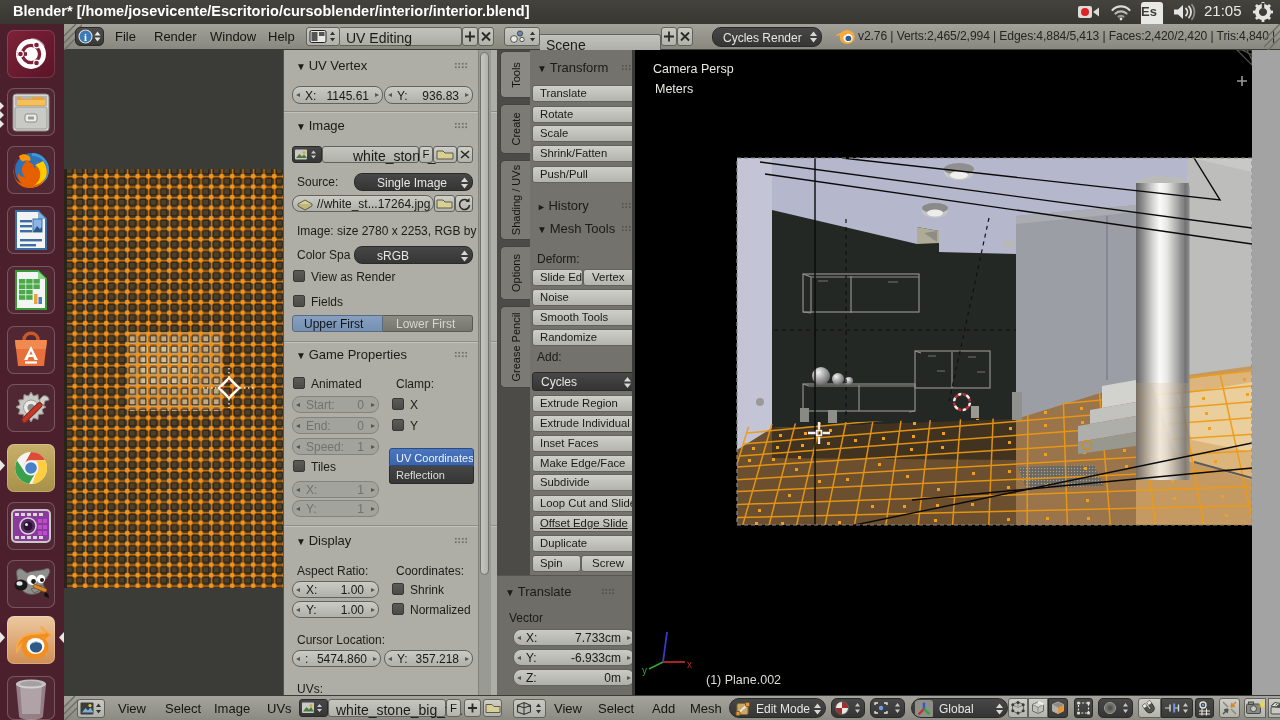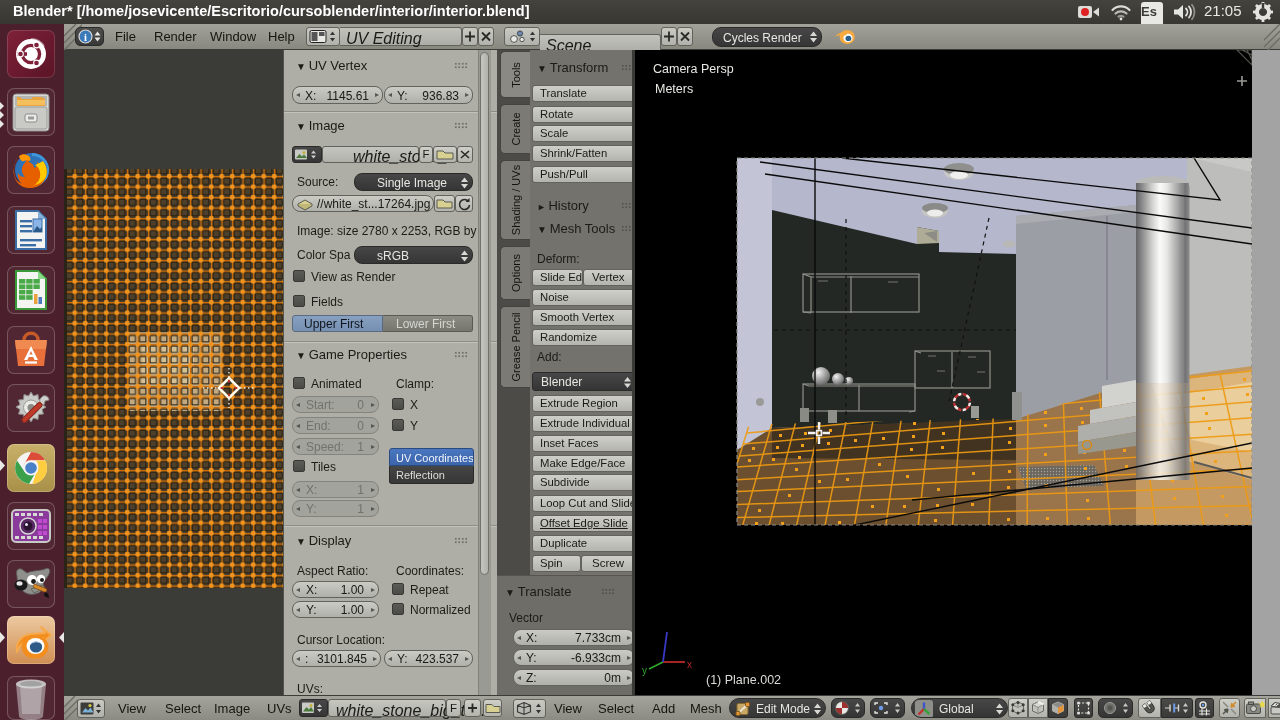--- a/index.html
+++ b/index.html
@@ -7,21 +7,21 @@
 
 #topbar { left:0; top:0; width:1280px; height:24px; background:linear-gradient(#44433e,#383732); color:#fff; }
 #topbar .title { position:absolute; left:13px; top:3px; font-size:14.5px; font-weight:bold; letter-spacing:0px; }
 
 #launcher { left:0; top:24px; width:64px; height:696px; background:#4b1f2c; }
 .tile { position:absolute; left:7px; width:48px; height:48px; border-radius:7px; box-shadow:inset 0 0 0 1px rgba(255,255,255,.22); background:rgba(255,255,255,.04);}
 
 #infoheader { left:64px; top:24px; width:1216px; height:26px; background:linear-gradient(#a2a29a,#88887f); border-bottom:1px solid #3c3c38; color:#111; }
 .menu { position:absolute; top:5px; font-size:13px; color:#151511; white-space:nowrap; }
 
-.bfield { position:absolute; background:linear-gradient(#c9c9c3,#b2b2ac); border:1px solid #62625c; border-radius:3px; font-size:16px; color:#1a1a16;font-style:italic; }
+.bfield { position:absolute; background:linear-gradient(#c9c9c3,#b2b2ac); border:1px solid #62625c; border-radius:3px; font-size:14px; color:#1a1a16; }
 .bdark { position:absolute; background:linear-gradient(#474747,#353535); border:1px solid #2a2a28; border-radius:3px; font-size:12px; color:#e6e6e2; white-space:nowrap; overflow:hidden; }
 .updn { position:absolute; right:3px; top:2px; width:9px; height:14px; }
 
 #uvcanvas { left:64px; top:50px; width:219px; height:645px; background:#3b3b37; overflow:hidden; }
 
 #npanel { left:283px; top:50px; width:214px; height:645px; background:#aeaea6; border-left:1px solid #55554f; overflow:hidden; font-size:12px; color:#1c1c18;}
 
 #tshelf { left:497px; top:50px; width:163px; height:645px; background:#73726d; overflow:hidden; font-size:12px; color:#1c1c18; }
 
 #vport { left:632px; top:50px; width:736px; height:645px; background:#a3a3a3; }
@@ -345,20 +345,21 @@
           <path d="M1 6 l3.5-4.5 3.5 4.5z" fill="#d8d8d4"></path>
           <path d="M1 8 l3.5 4.5 3.5-4.5z" fill="#d8d8d4"></path>
         </svg>
       </div>
  <svg class="abs" style="left:771px;top:5px" width="20" height="16" viewBox="0 0 20 16">
         <ellipse cx="12.2" cy="8" rx="7.6" ry="7" fill="#f8a93d"></ellipse>
         <ellipse cx="13" cy="9" rx="4.6" ry="4.2" fill="#fff"></ellipse>
         <ellipse cx="13.4" cy="9.4" rx="2.9" ry="2.7" fill="#2b5f8a"></ellipse>
         <path d="M0 7.5 C3 3.5 8 2.5 12 3.5 L11.2 6.5 C7 5.8 3 6.5 0 7.5z" fill="#f8a93d"></path>
       </svg>
+ <div class="menu" style="left:794px;color:#262622;font-size:12.1px;letter-spacing:-0.1px;">v2.76 | Verts:2,465/2,994 | Edges:4,884/5,413 | Faces:2,420/2,420 | Tris:4,840 |</div>
  <svg class="abs" style="right:0;top:0" width="16" height="26">
         <path d="M16 0 L-10 26 M16 7 L-3 26 M16 14 L4 26" stroke="#6e6e66" stroke-width="1.5" fill="none"></path>
       </svg>
 </div>
 <div class="abs" id="uvcanvas">
 <svg width="219" height="645">
  <defs>
   <pattern id="uvgrid" width="10.5" height="10.5" patternUnits="userSpaceOnUse">
     <path d="M0 .5 H10.5 M.5 0 V10.5" stroke="#c86c0b" stroke-width="2.2"></path>
     <rect x="2.1" y="2.1" width="6.3" height="6.3" fill="none" stroke="#241c0e" stroke-width="1"></rect>
@@ -494,35 +495,35 @@
  <div class="abs" style="left:0px;top:475px;width:214px;height:1px;background:#8e8e88;box-shadow:0 1px 0 #c2c2bc;"></div>
  <div class="phead" style="left:12px;top:483px;">Display</div>
       <div class="dots" style="left:170px;top:487px;"></div>
  <div class="lbl" style="left:13px;top:514px;">Aspect Ratio:</div>
  <div class="lbl" style="left:112px;top:514px;">Coordinates:</div>
  <div class="num arrL arrR" style="left:8px;top:531px;width:87px;height:17px;">
         <span style="position:absolute;left:13px;top:1px;">X:</span>
         <span style="position:absolute;right:14px;top:1px;">1.00</span>
       </div>
  <div class="chk" style="left:108px;top:533px;"></div>
-      <div class="lbl" style="left:126px;top:533px;">Repeat</div>
+      <div class="lbl" style="left:126px;top:533px;">Shrink</div>
  <div class="num arrL arrR" style="left:8px;top:551px;width:87px;height:17px;">
         <span style="position:absolute;left:13px;top:1px;">Y:</span>
         <span style="position:absolute;right:14px;top:1px;">1.00</span>
       </div>
  <div class="chk" style="left:108px;top:553px;"></div>
       <div class="lbl" style="left:126px;top:553px;">Normalized</div>
  <div class="lbl" style="left:13px;top:583px;">Cursor Location:</div>
  <div class="num arrL arrR" style="left:8px;top:600px;width:89px;height:17px;">
         <span style="position:absolute;left:12px;top:1px;">:</span>
-        <span style="position:absolute;right:13px;top:1px;">3101.845</span>
+        <span style="position:absolute;right:13px;top:1px;">5474.860</span>
       </div>
  <div class="num arrL arrR" style="left:100px;top:600px;width:89px;height:17px;">
         <span style="position:absolute;left:12px;top:1px;">Y:</span>
-        <span style="position:absolute;right:13px;top:1px;">423.537</span>
+        <span style="position:absolute;right:13px;top:1px;">357.218</span>
       </div>
  <div class="lbl" style="left:13px;top:632px;">UVs:</div>
  <div class="abs" style="left:194px;top:0;width:13px;height:645px;background:#9a9a94;border-left:1px solid #82827c;"></div>
  <div class="abs" style="left:196px;top:2px;width:9px;height:523px;background:linear-gradient(90deg,#c6c6c0,#b2b2ac);border:1px solid #72726c;border-radius:5px;"></div>
 </div>
 <div class="abs" id="tshelf">
  <div class="abs" style="left:0;top:0;width:33px;height:525px;background:#4c4b47;"></div>
  <div class="tstab" style="top:1px;height:47px;background:#8a8983;">
         <span>Tools</span>
       </div>
@@ -546,25 +547,25 @@
  <div class="btn tsb" style="top:95px;">Shrink/Fatten</div>
  <div class="btn tsb" style="top:116px;">Push/Pull</div>
  <div class="phead pheadc" style="left:40px;top:148px;">History</div>
       <div class="dots" style="left:124px;top:152px;"></div>
  <div class="phead" style="left:40px;top:171px;">Mesh Tools</div>
       <div class="dots" style="left:124px;top:175px;"></div>
  <div class="lbl" style="left:40px;top:202px;">Deform:</div>
  <div class="btn tsb" style="top:219px;width:51px;">Slide Ed</div>
  <div class="btn" style="left:86px;top:219px;width:53px;height:17px;padding:1px 0 0 8px;">Vertex</div>
  <div class="btn tsb" style="top:239px;">Noise</div>
- <div class="btn tsb" style="top:259px;">Smooth Vertex</div>
+ <div class="btn tsb" style="top:259px;">Smooth Tools</div>
  <div class="btn tsb" style="top:279px;">Randomize</div>
  <div class="lbl" style="left:40px;top:300px;">Add:</div>
  <div class="bdark" style="left:35px;top:322px;width:104px;height:19px;">
-        <span style="position:absolute;left:8px;top:2px;">Blender</span>
+        <span style="position:absolute;left:8px;top:2px;">Cycles</span>
         <svg class="updn" width="9" height="15">
           <path d="M1 6.5 l3.5-4.5 3.5 4.5z" fill="#d8d8d4"></path>
           <path d="M1 8.5 l3.5 4.5 3.5-4.5z" fill="#d8d8d4"></path>
         </svg>
       </div>
  <div class="btn tsb" style="top:345px;">Extrude Region</div>
  <div class="btn tsb" style="top:365px;">Extrude Individual</div>
  <div class="btn tsb" style="top:385px;">Inset Faces</div>
  <div class="btn tsb" style="top:405px;">Make Edge/Face</div>
  <div class="btn tsb" style="top:424px;">Subdivide</div>

